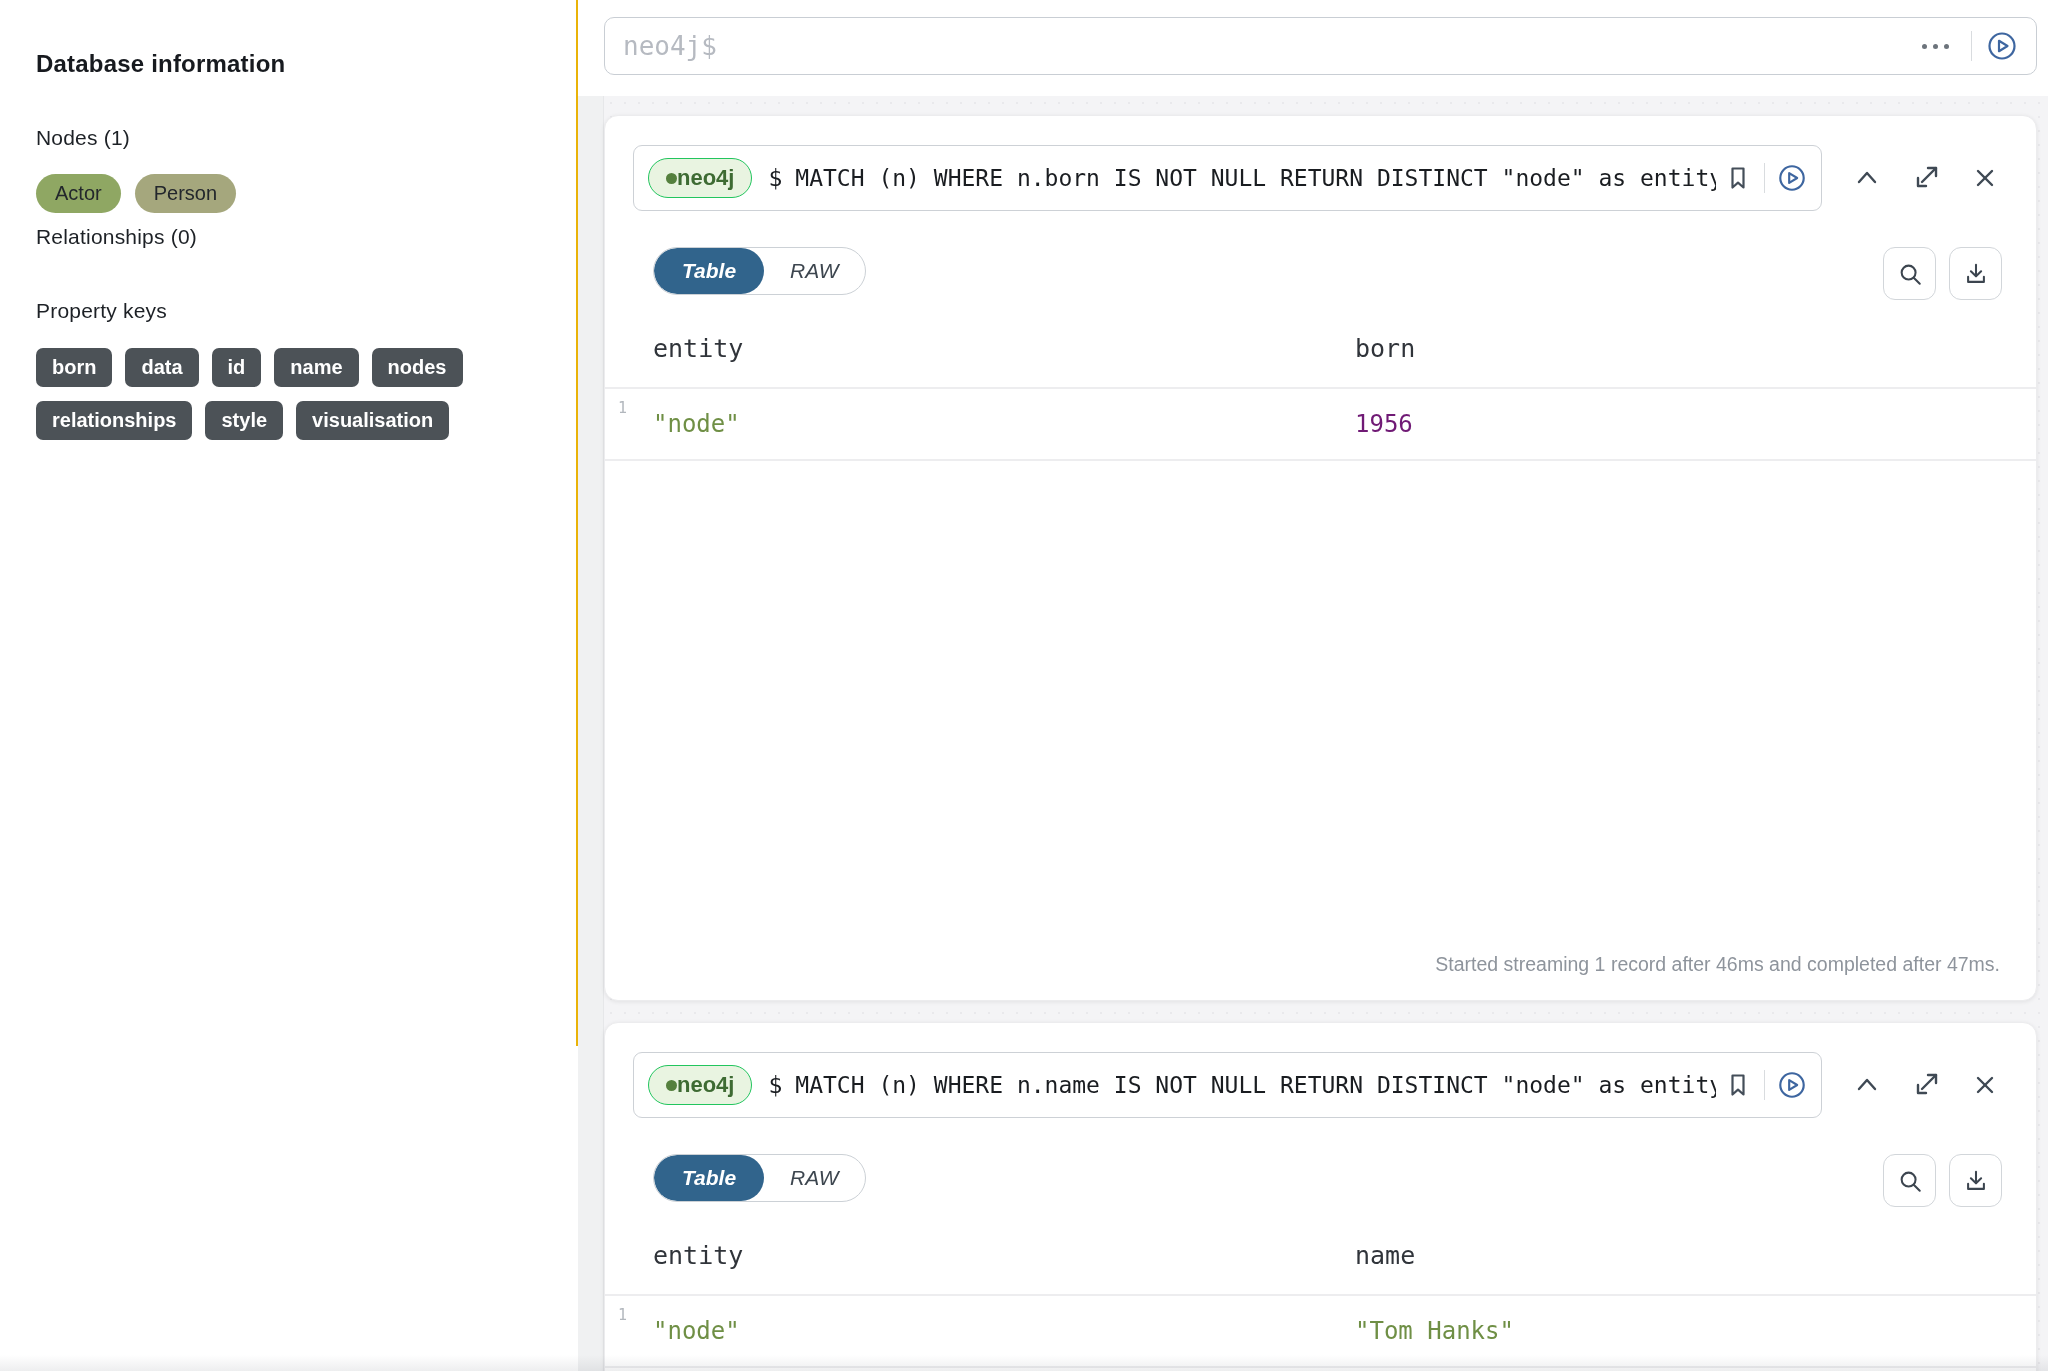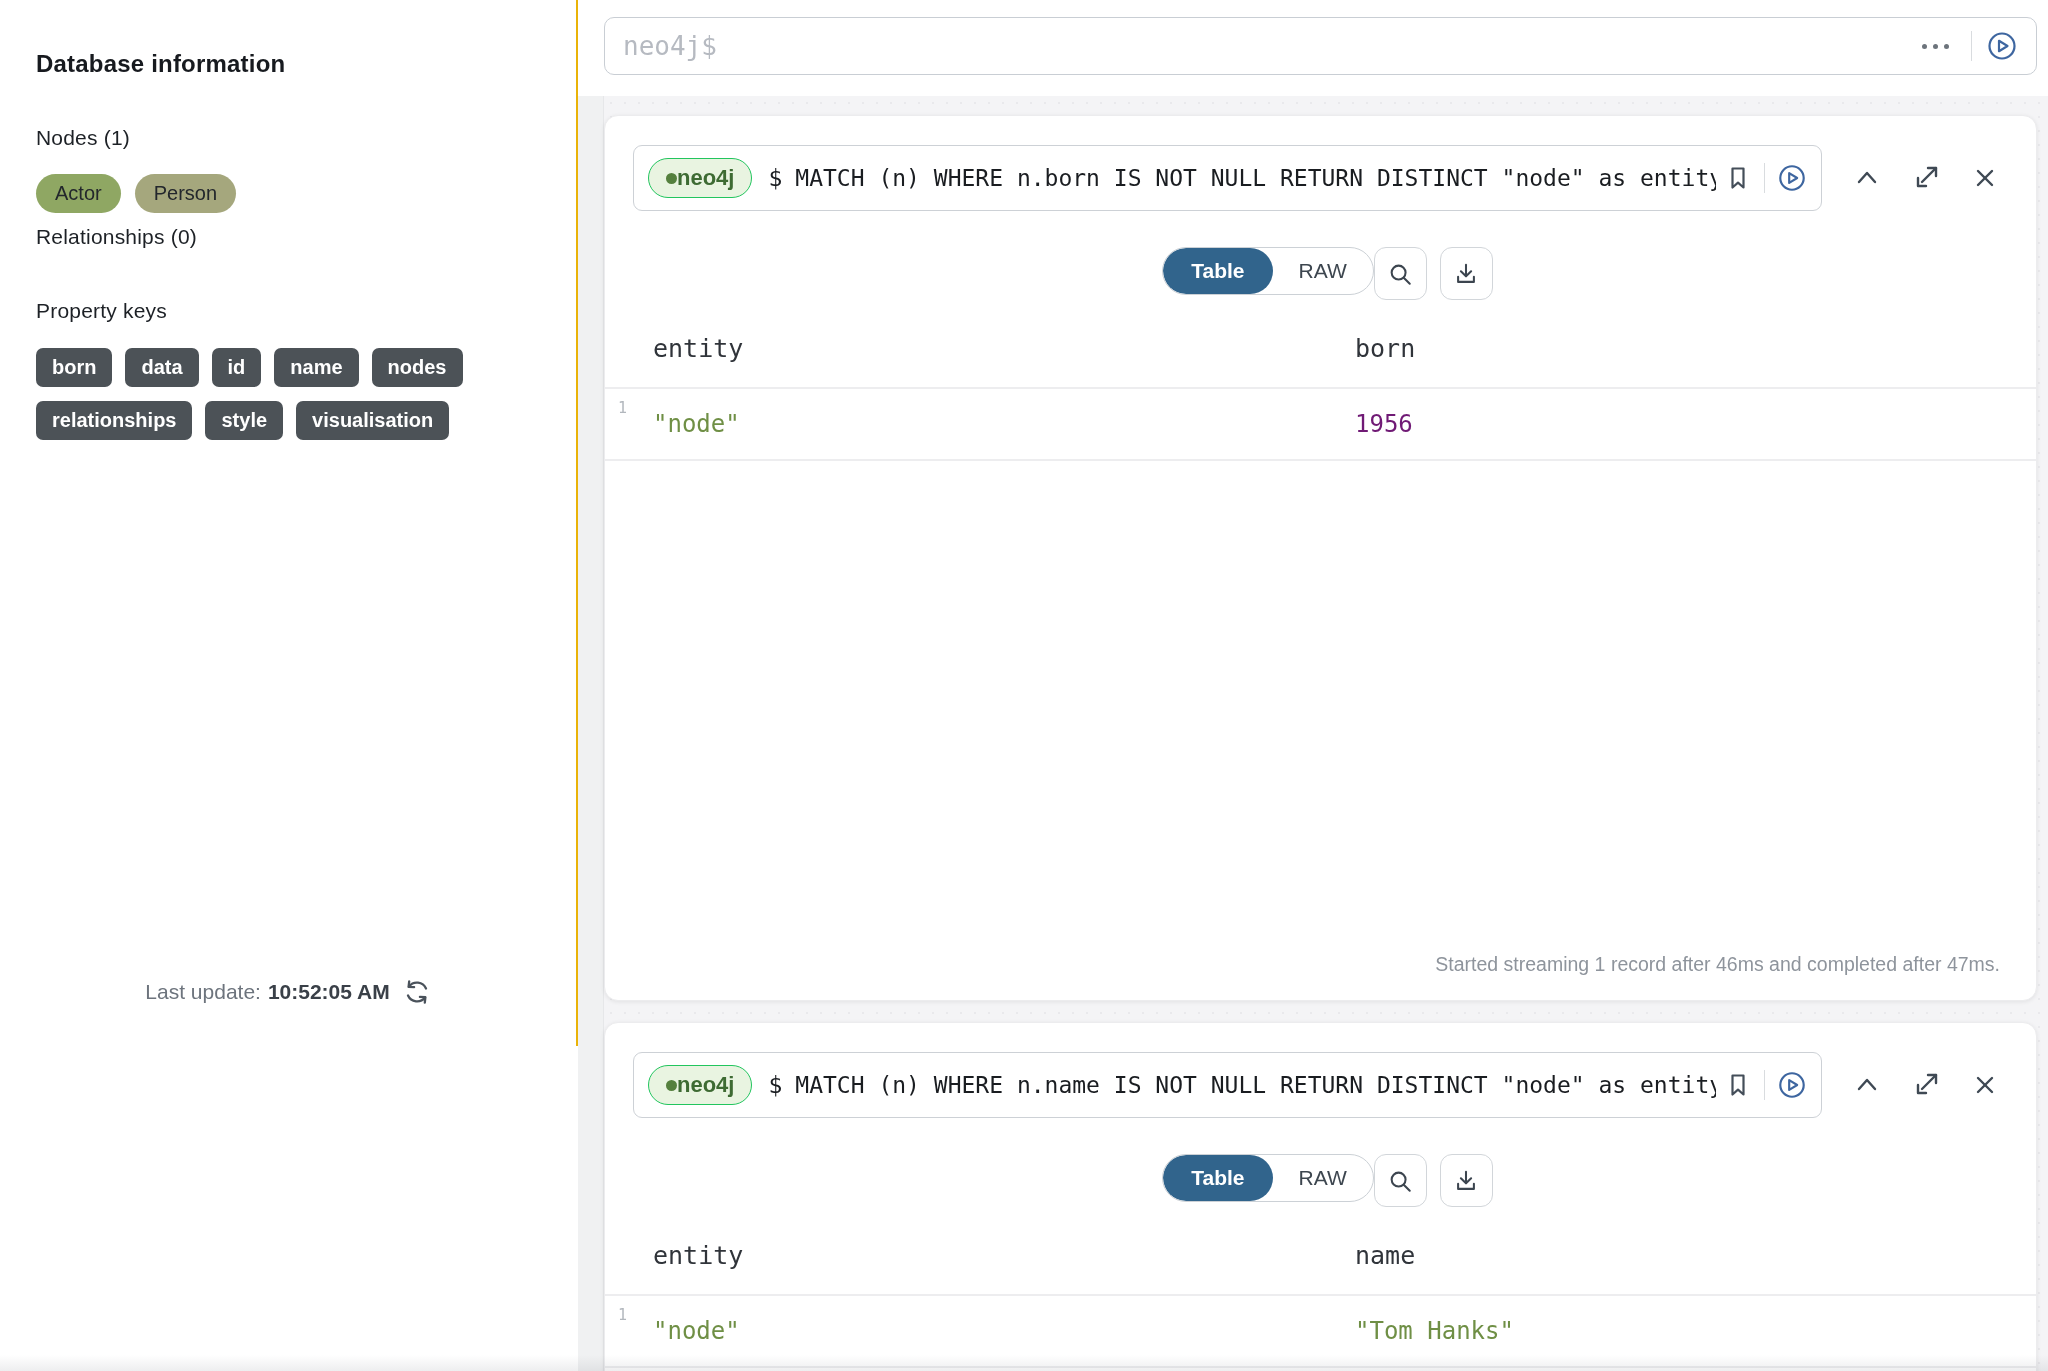--- a/index.html
+++ b/index.html
@@ -92,21 +92,21 @@
   .db-dot { width: 11px; height: 11px; border-radius: 50%; background: #55803e; }
   .db-name { font-size: 22px; font-weight: 700; color: #3e6b33; }
   .prompt, .query-text { font-family: "DejaVu Sans Mono", monospace; font-size: 23px; color: #1a1d21; }
   .prompt { margin-left: 16px; flex: none; }
   .query-text { margin-left: 13px; flex: 1; white-space: nowrap; overflow: hidden; min-width: 0; }
   .qbar-icons { display: flex; align-items: center; gap: 12px; flex: none; margin-left: 8px; }
   .icon-btn { display: inline-flex; cursor: pointer; }
 
   .frame-actions { display: flex; align-items: center; gap: 29px; margin-left: 30px; flex: none; }
 
-  .frame-controls { display: flex; justify-content: center; align-items: flex-start; padding: 36px 34px 0 48px; }
+  .frame-controls { display: flex; justify-content: space-between; align-items: flex-start; padding: 36px 34px 0 48px; font-style: italic; }
   .seg {
     display: flex; align-items: stretch; height: 48px; border: 1px solid #ccd1d6;
     border-radius: 24px; background: #ffffff; overflow: hidden;
   }
   .seg-btn {
     display: flex; align-items: center; justify-content: center;
     font-size: 21px; color: #3d464f; padding: 0 26px; cursor: pointer; border-radius: 24px;
   }
   .seg-btn.active { background: #31648c; color: #ffffff; font-weight: 700; padding: 0 28px; }
   .tool-btns { display: flex; gap: 13px; }
@@ -166,30 +166,20 @@
     <span class="prop-chip">born</span>
     <span class="prop-chip">data</span>
     <span class="prop-chip">id</span>
     <span class="prop-chip">name</span>
     <span class="prop-chip">nodes</span>
     <span class="prop-chip">relationships</span>
     <span class="prop-chip">style</span>
     <span class="prop-chip">visualisation</span>
   </div>
 
-  <div class="last-update">
-    <span>Last update:</span>
-    <strong>10:52:05 AM</strong>
-    <svg width="28" height="28" viewBox="0 0 28 28" fill="none" stroke="#4a525b" stroke-width="2.3" stroke-linecap="round" stroke-linejoin="round">
-      <path d="M23 10.5 A10 10 0 0 0 6 8.5"></path>
-      <polyline points="6.2,3.4 5.6,8.9 11.1,9.2"></polyline>
-      <path d="M5 17.5 A10 10 0 0 0 22 19.5"></path>
-      <polyline points="21.8,24.6 22.4,19.1 16.9,18.8"></polyline>
-    </svg>
-  </div>
 </aside>
 
 <div class="gutter"></div>
 
 <main class="main">
   <div class="results-bg"></div>
 
   <div class="editor-bar">
     <span class="editor-placeholder">neo4j$</span>
     <div class="editor-actions">

